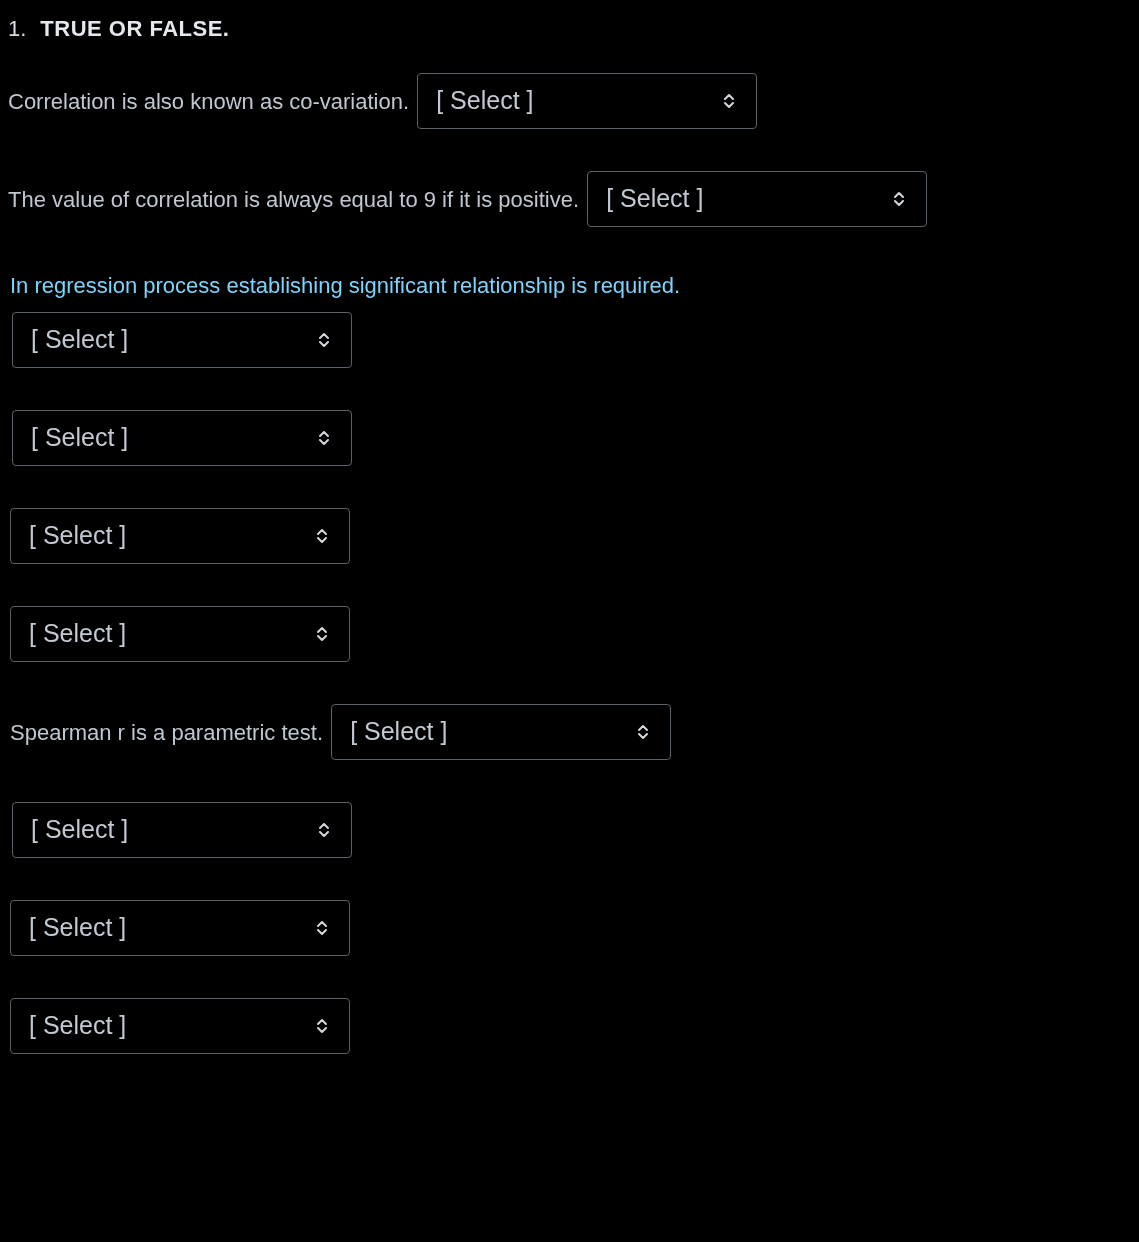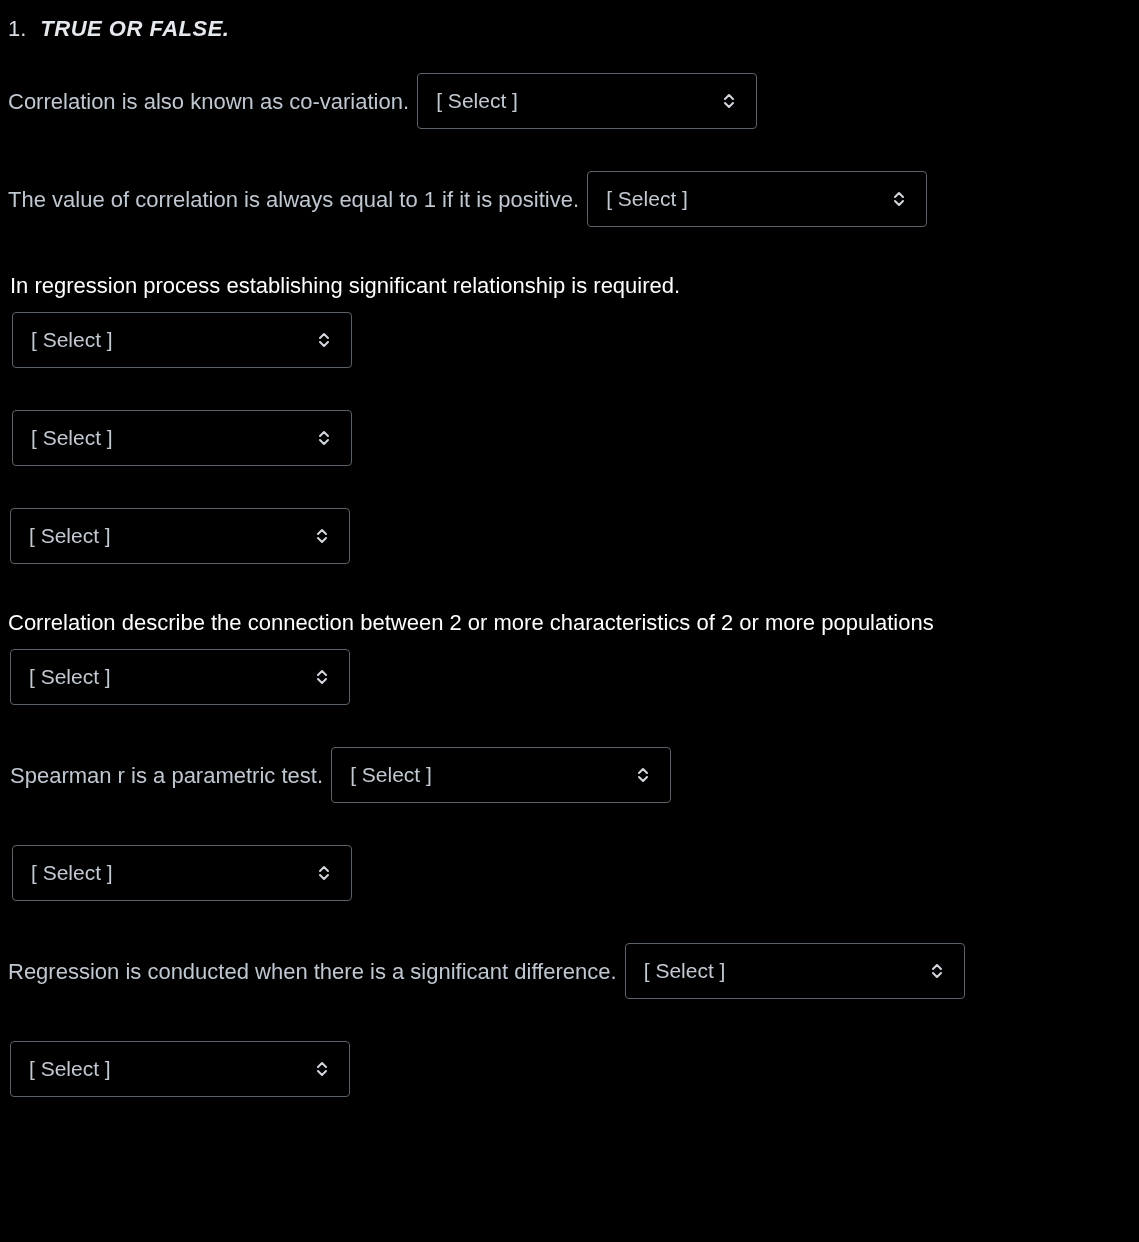--- a/index.html
+++ b/index.html
@@ -22,63 +22,62 @@
     gap: 14px;
     margin-bottom: 28px;
     color: #e5e9ee;
   }
   .heading-number {
     font-weight: 400;
     color: #d7dde3;
   }
   .heading-title {
     font-weight: 700;
-    font-style: italic;
     letter-spacing: 0.5px;
   }
   .item {
     margin-bottom: 42px;
   }
   .flow {
     display: block;
   }
   .flow .stmt {
     display: inline;
     vertical-align: middle;
     color: #bfc7d1;
   }
   .flow .select-wrap {
     display: inline-flex;
     vertical-align: middle;
   }
   .stacked .stmt {
     display: block;
     margin-bottom: 10px;
-    color: #ffffff;
+    color: #7dd3fc;
     margin-top: 9px;
   }
   .stacked .select-wrap {
     display: inline-flex;
   }
   .select-wrap {
     align-items: center;
     justify-content: space-between;
     border: 1px solid #5b6168;
     border-radius: 4px;
     background: #000;
     height: 56px;
     min-width: 340px;
     padding: 0 18px;
     box-sizing: border-box;
     margin-left: 2px;
     cursor: pointer;
   }
   .select-label {
     color: #c2c9d2;
-    font-size: 21px;
+    font-size: 25px;
     white-space: nowrap;
   }
   .select-caret {
     width: 18px;
     height: 18px;
     display: inline-flex;
     align-items: center;
     justify-content: center;
     color: #d2d7de;
     margin-left: 18px;
@@ -109,21 +108,21 @@
       <span class="select-caret">
         <svg viewBox="0 0 12 18" fill="none" stroke="currentColor" stroke-width="2" stroke-linecap="round" stroke-linejoin="round">
             <polyline points="2,7 6,3 10,7"></polyline>
             <polyline points="2,11 6,15 10,11"></polyline>
           </svg>
       </span>
     </span>
   </div>
 
   <div class="item flow">
-    <span class="stmt">The value of correlation is always equal to 1 if it is positive.</span>
+    <span class="stmt">The value of correlation is always equal to 9 if it is positive.</span>
     <span class="select-wrap">
       <span class="select-label">[ Select ]</span>
       <span class="select-caret">
         <svg viewBox="0 0 12 18" fill="none" stroke="currentColor" stroke-width="2" stroke-linecap="round" stroke-linejoin="round">
             <polyline points="2,7 6,3 10,7"></polyline>
             <polyline points="2,11 6,15 10,11"></polyline>
           </svg>
       </span>
     </span>
   </div>
@@ -159,21 +158,20 @@
       <span class="select-caret">
         <svg viewBox="0 0 12 18" fill="none" stroke="currentColor" stroke-width="2" stroke-linecap="round" stroke-linejoin="round">
             <polyline points="2,7 6,3 10,7"></polyline>
             <polyline points="2,11 6,15 10,11"></polyline>
           </svg>
       </span>
     </span>
   </div>
 
   <div class="item stacked">
-    <span class="stmt">Correlation describe the connection between 2 or more characteristics of 2 or more populations</span>
     <span class="select-wrap">
       <span class="select-label">[ Select ]</span>
       <span class="select-caret">
         <svg viewBox="0 0 12 18" fill="none" stroke="currentColor" stroke-width="2" stroke-linecap="round" stroke-linejoin="round">
             <polyline points="2,7 6,3 10,7"></polyline>
             <polyline points="2,11 6,15 10,11"></polyline>
           </svg>
       </span>
     </span>
   </div>
@@ -197,21 +195,20 @@
       <span class="select-caret">
         <svg viewBox="0 0 12 18" fill="none" stroke="currentColor" stroke-width="2" stroke-linecap="round" stroke-linejoin="round">
             <polyline points="2,7 6,3 10,7"></polyline>
             <polyline points="2,11 6,15 10,11"></polyline>
           </svg>
       </span>
     </span>
   </div>
 
   <div class="item flow">
-    <span class="stmt">Regression is conducted when there is a significant difference.</span>
     <span class="select-wrap">
       <span class="select-label">[ Select ]</span>
       <span class="select-caret">
         <svg viewBox="0 0 12 18" fill="none" stroke="currentColor" stroke-width="2" stroke-linecap="round" stroke-linejoin="round">
             <polyline points="2,7 6,3 10,7"></polyline>
             <polyline points="2,11 6,15 10,11"></polyline>
           </svg>
       </span>
     </span>
   </div>

